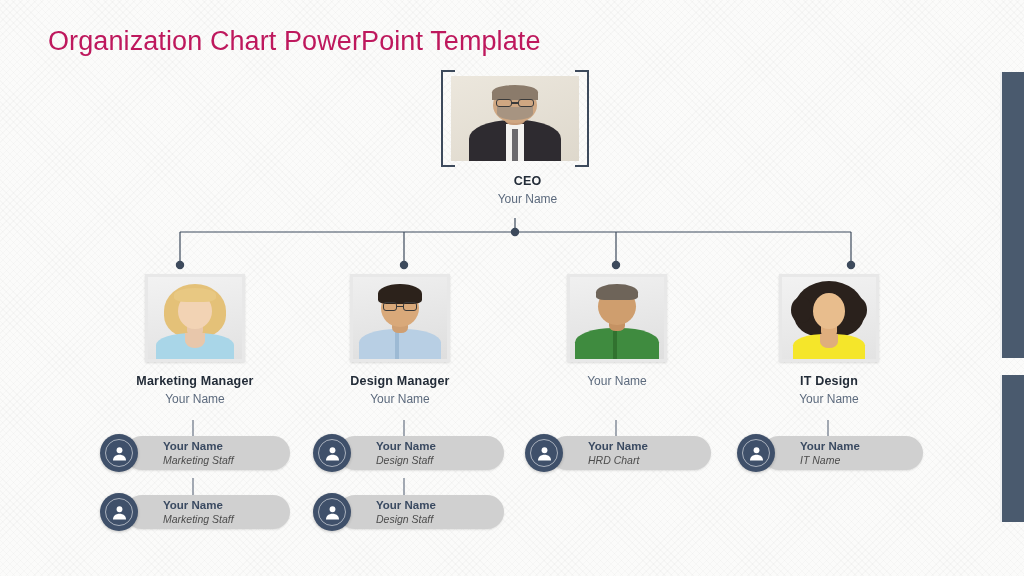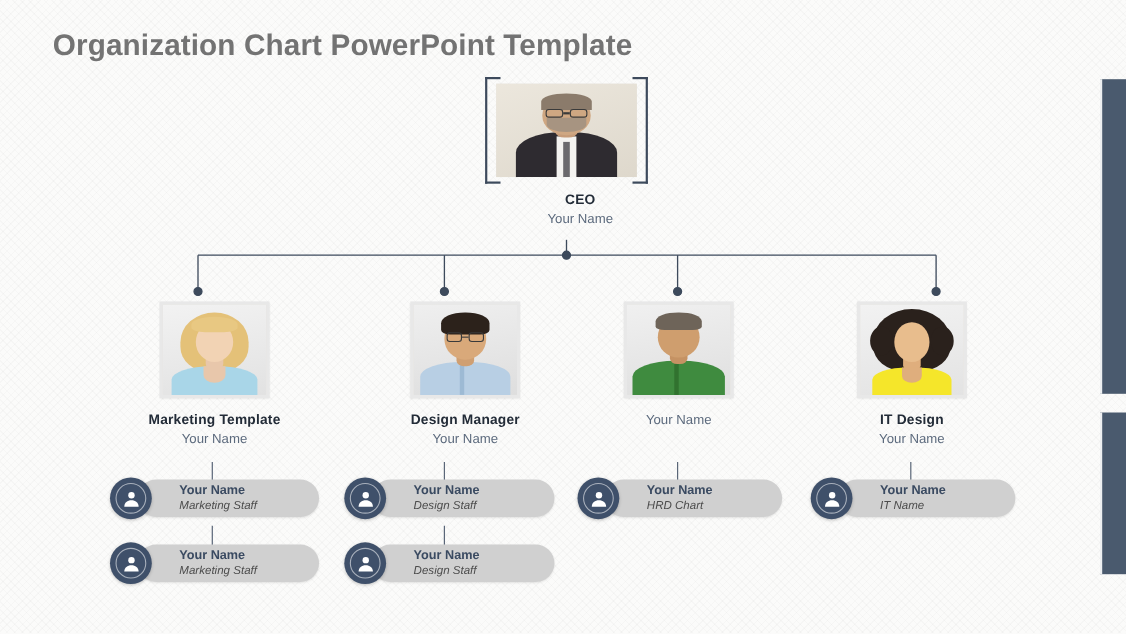--- a/index.html
+++ b/index.html
@@ -22,22 +22,22 @@
     background-image:
       repeating-linear-gradient(45deg,  rgba(0,0,0,0.018) 0 1px, transparent 1px 5px),
       repeating-linear-gradient(-45deg, rgba(0,0,0,0.018) 0 1px, transparent 1px 5px);
   }
 
   #stage { position:absolute; inset:0; }
 
   
   #page-title {
     position:absolute; left:48px; top:26px;
-    font-size:27px; font-weight:700; letter-spacing:0.1px;
-    color:#737373; white-space:nowrap;
+    font-size:27px; font-weight:400; letter-spacing:0.1px;
+    color:#be185d; white-space:nowrap;
   }
 
   
   .edge-bar {
     position:absolute; right:0; width:24px;
     background:#4a5a6e;
     border-left:2px solid #eef0f2;
   }
   #edge-bar-top    { top:72px;  height:286px; }
   #edge-bar-bottom { top:375px; height:147px; }
@@ -95,21 +95,21 @@
   .role-name {
     font-size:12px; color:#5c6a7d; margin-top:4px;
   }
 
   
   #connectors { position:absolute; left:0; top:0; width:1024px; height:576px; }
 
   
   .manager-col { position:absolute; top:274px; width:200px; }
   #col-marketing { left:95px; }
-  #col-design    { left:323px; }
+  #col-design    { left:300px; }
   #col-hr        { left:517px; }
   #col-it        { left:729px; }
 
   .mgr-photo-wrap {
     width:100px; height:88px; margin:0 auto;
     background:#e8e8e8; padding:3px;
     box-shadow:0 1px 2px rgba(0,0,0,.12);
   }
 
   
@@ -268,21 +268,21 @@
         <div class="p-bg"></div>
           <div class="p-hair"></div>
           <div class="p-body"></div>
         <div class="p-neck"></div>
           <div class="p-vneck"></div>
         <div class="p-head"></div>
           <div class="p-fringe"></div>
       </div>
     </div>
     <div class="role-block mgr-role">
-      <div class="role-title">Marketing Template</div>
+      <div class="role-title">Marketing Manager</div>
       <div class="role-name">Your Name</div>
     </div>
   </div>
 
   <div class="manager-col" id="col-design">
     <div class="mgr-photo-wrap">
       <div class="photo" id="photo-design">
         <div class="p-bg"></div>
           <div class="p-body"></div>
           <div class="p-plack"></div>

